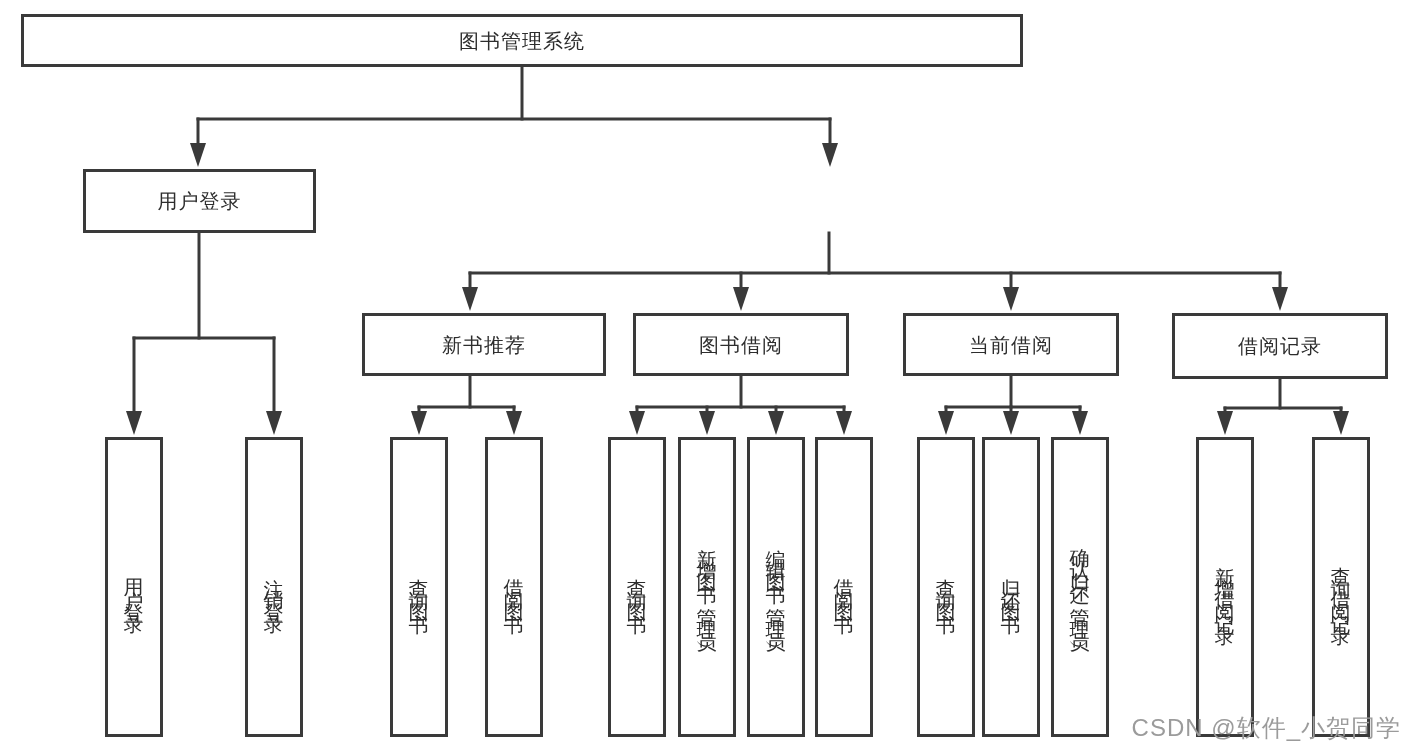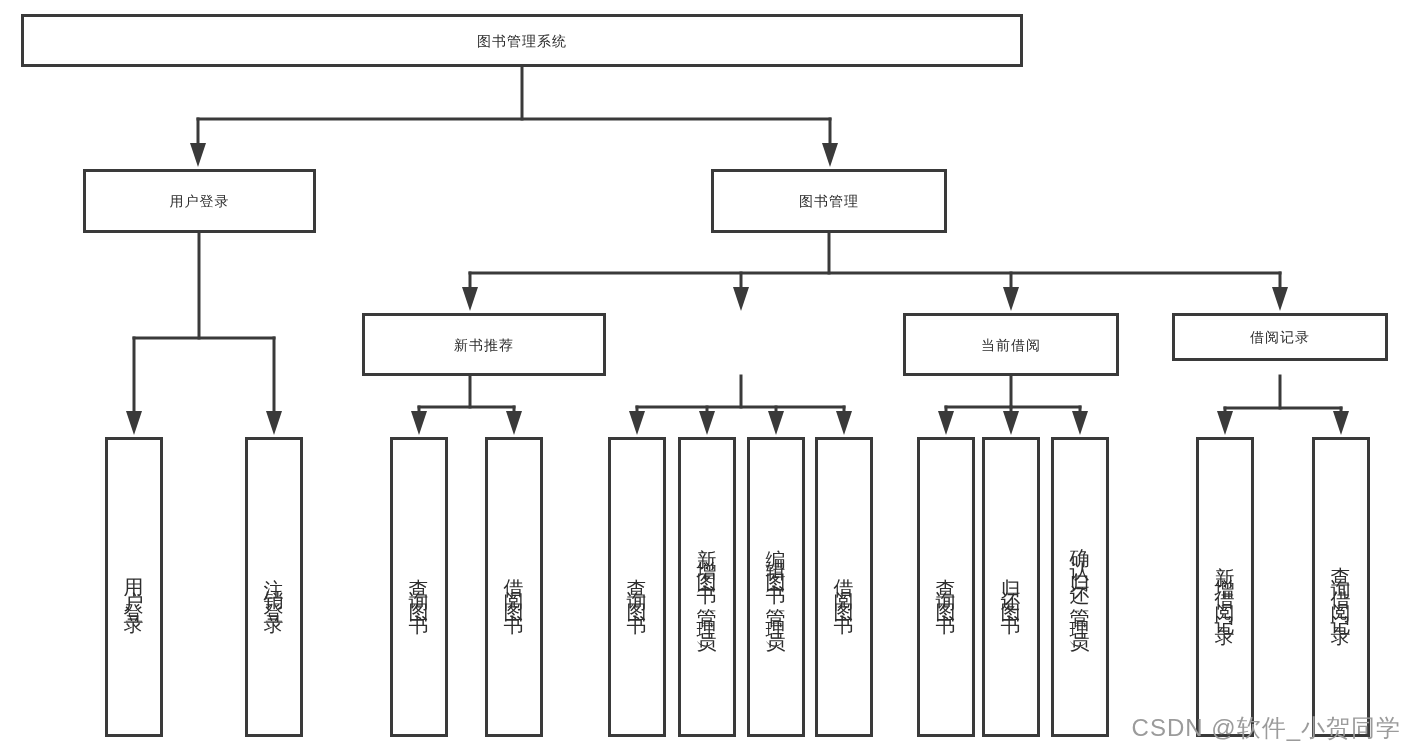--- a/index.html
+++ b/index.html
@@ -18,21 +18,21 @@
   }
   .node {
     position: absolute;
     box-sizing: border-box;
     background: #ffffff;
     border: 3px solid #3a3a3a;
     display: flex;
     align-items: center;
     justify-content: center;
     color: #2d2d2d;
-    font-size: 14px;
+    font-size: 20px;
     letter-spacing: 1px;
     white-space: nowrap;
     line-height: 1;
   }
   .v {
     writing-mode: vertical-rl;
     text-orientation: mixed;
     font-size: 20px;
     letter-spacing: 12px;
     white-space: normal;
@@ -116,25 +116,25 @@
       <polygon points="1003,411 1019,411 1011,435"></polygon>
       <polygon points="1072,411 1088,411 1080,435"></polygon>
       <polygon points="1217,411 1233,411 1225,435"></polygon>
       <polygon points="1333,411 1349,411 1341,435"></polygon>
     </g>
   </svg>
 
   <div class="node" style="left:21px; top:14px; width:1002px; height:53px">图书管理系统</div>
 
   <div class="node" style="left:83px; top:169px; width:233px; height:64px">用户登录</div>
-  <div class="node" style="left:711px; top:169px; width:236px; height:64px">图书管理</div>
 
   <div class="node" style="left:362px; top:313px; width:244px; height:63px">新书推荐</div>
+  <div class="node" style="left:633px; top:313px; width:216px; height:63px">图书借阅</div>
   <div class="node" style="left:903px; top:313px; width:216px; height:63px">当前借阅</div>
-  <div class="node" style="left:1172px; top:313px; width:216px; height:48px">借阅记录</div>
+  <div class="node" style="left:1172px; top:313px; width:216px; height:66px">借阅记录</div>
 
   <div class="node v" style="left:105px; top:437px; width:58px; height:300px">用户登录</div>
   <div class="node v" style="left:245px; top:437px; width:58px; height:300px">注销登录</div>
 
   <div class="node v" style="left:390px; top:437px; width:58px; height:300px">查询图书</div>
   <div class="node v" style="left:485px; top:437px; width:58px; height:300px">借阅图书</div>
 
   <div class="node v" style="left:608px; top:437px; width:58px; height:300px">查询图书</div>
   <div class="node v" style="left:678px; top:437px; width:58px; height:300px">新增图书（管理员）</div>
   <div class="node v" style="left:747px; top:437px; width:58px; height:300px">编辑图书（管理员）</div>

